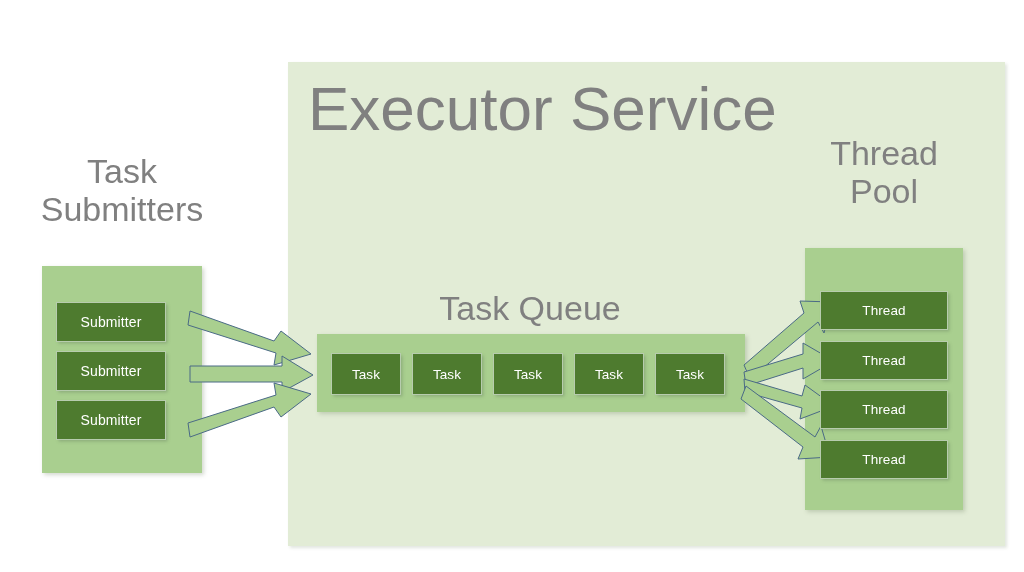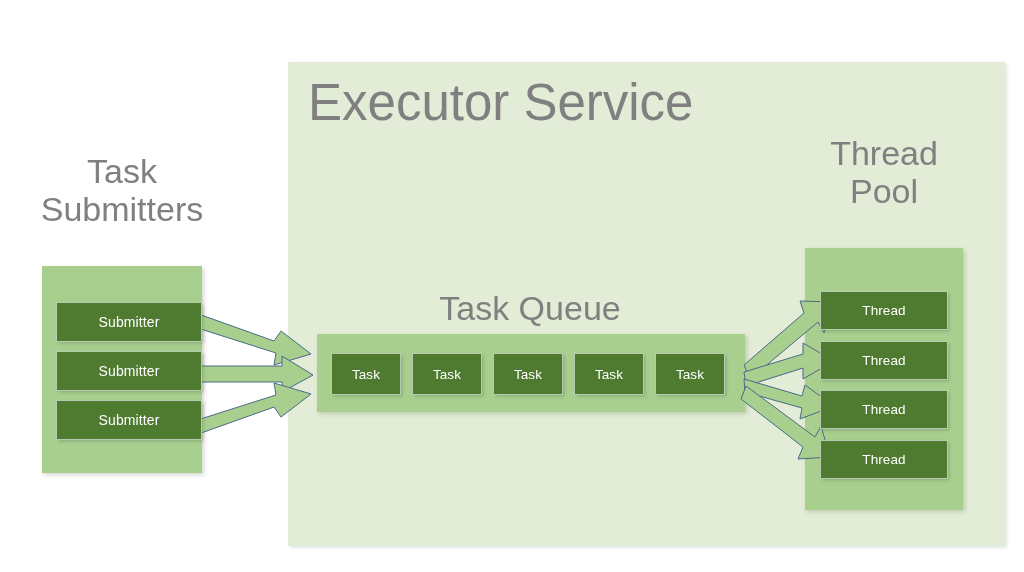--- a/index.html
+++ b/index.html
@@ -43,21 +43,21 @@
     border: 1px solid #b7ccae;
     box-sizing: border-box;
     color: #ffffff;
     display: flex;
     align-items: center;
     justify-content: center;
     font-size: 14px;
     letter-spacing: .1px;
     box-shadow: 1.5px 1.5px 3px rgba(90,110,85,0.35);
   }
-  .submitter-item { left: 56px; width: 146px; height: 40px; }
+  .submitter-item { left: 56px; width: 110px; height: 40px; }
   .submitter-item.s0 { top: 302px; }
   .submitter-item.s1 { top: 351px; }
   .submitter-item.s2 { top: 400px; }
 
   .task-item { top: 353px; width: 70px; height: 42px; font-size: 13.5px; }
   .task-item.t0 { left: 331px; }
   .task-item.t1 { left: 412px; }
   .task-item.t2 { left: 493px; }
   .task-item.t3 { left: 574px; }
   .task-item.t4 { left: 655px; }
@@ -70,21 +70,21 @@
 
   
   .heading {
     position: absolute;
     color: #808080;
     font-weight: 400;
     line-height: 1.12;
     text-align: center;
     white-space: pre-line;
   }
-  .title-executor { left: 308px; top: 74px; font-size: 51px; text-align: left; }
+  .title-executor { left: 308px; top: 74px; font-size: 62px; text-align: left; }
   .title-submitters { left: 0px;  top: 152px; width: 244px; font-size: 34px; }
   .title-queue   { left: 360px; top: 289px; width: 340px; font-size: 34px; }
   .title-pool    { left: 795px; top: 134px; width: 178px; font-size: 34px; }
 
   
   .arrows {
     position: absolute;
     left: 0; top: 0;
     width: 1024px; height: 572px;
     pointer-events: none;

